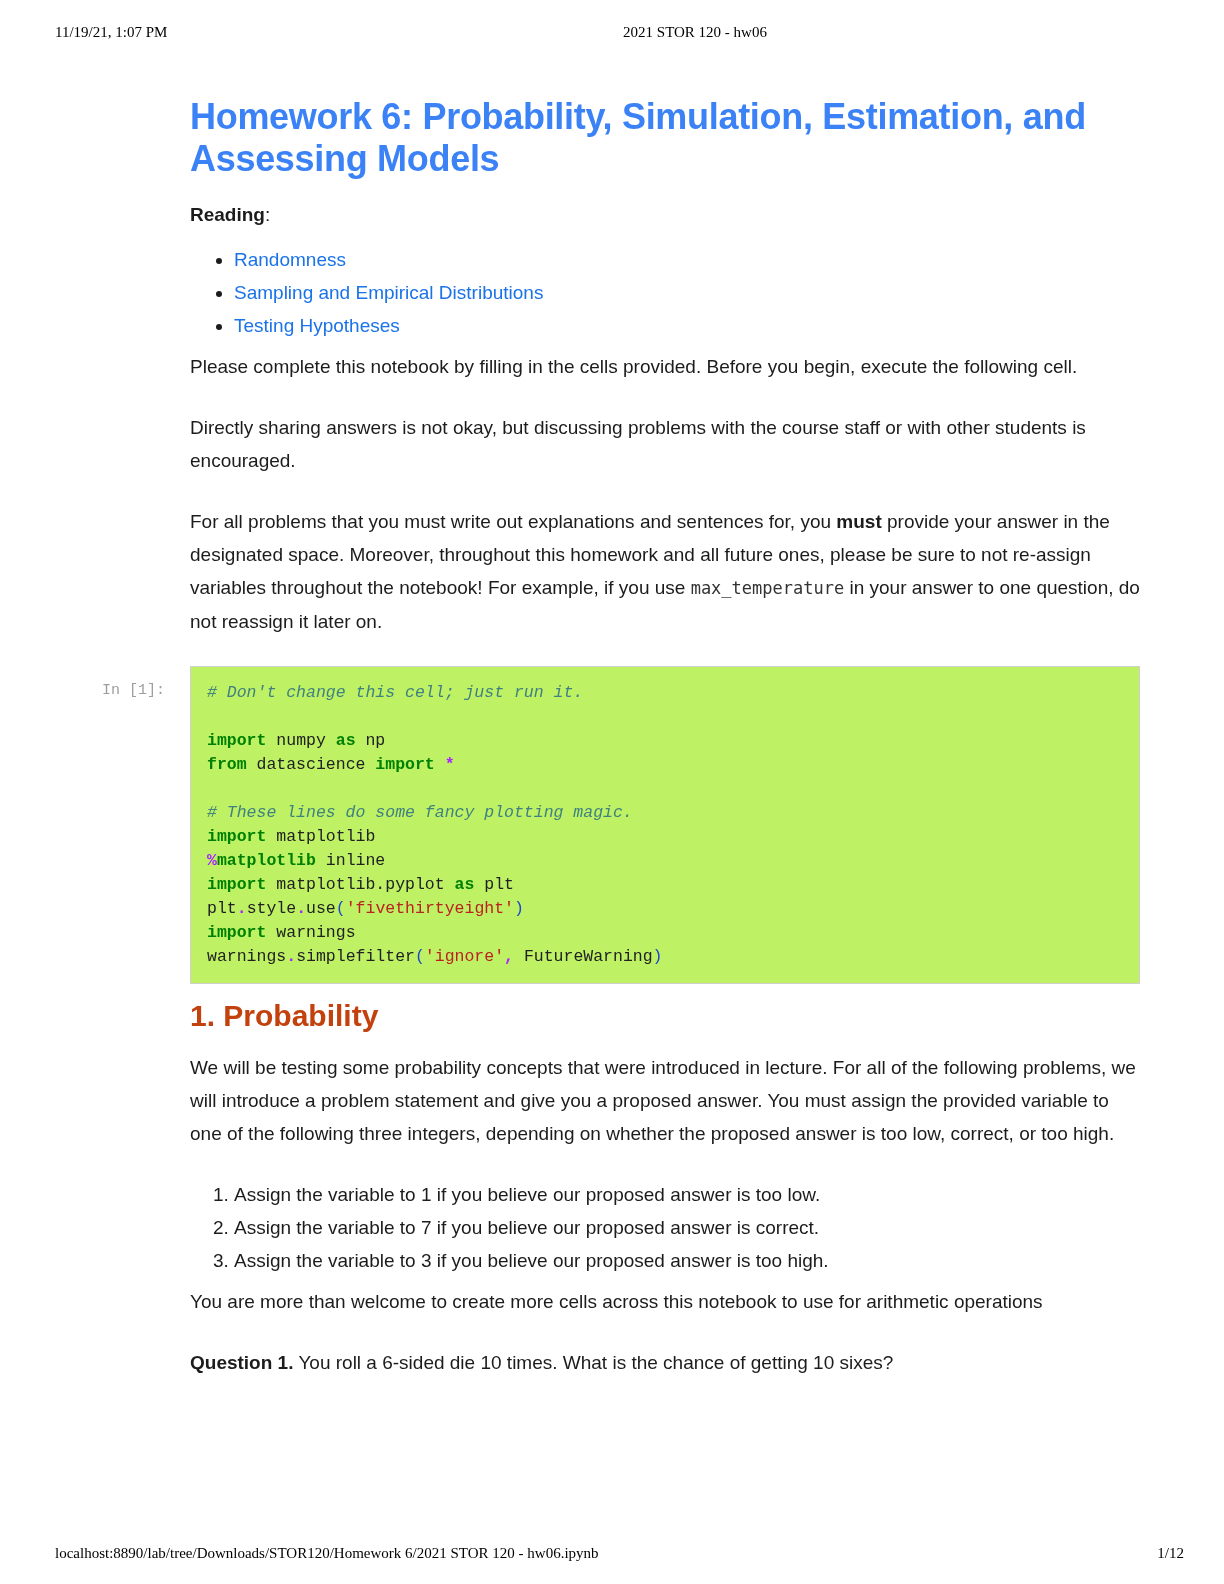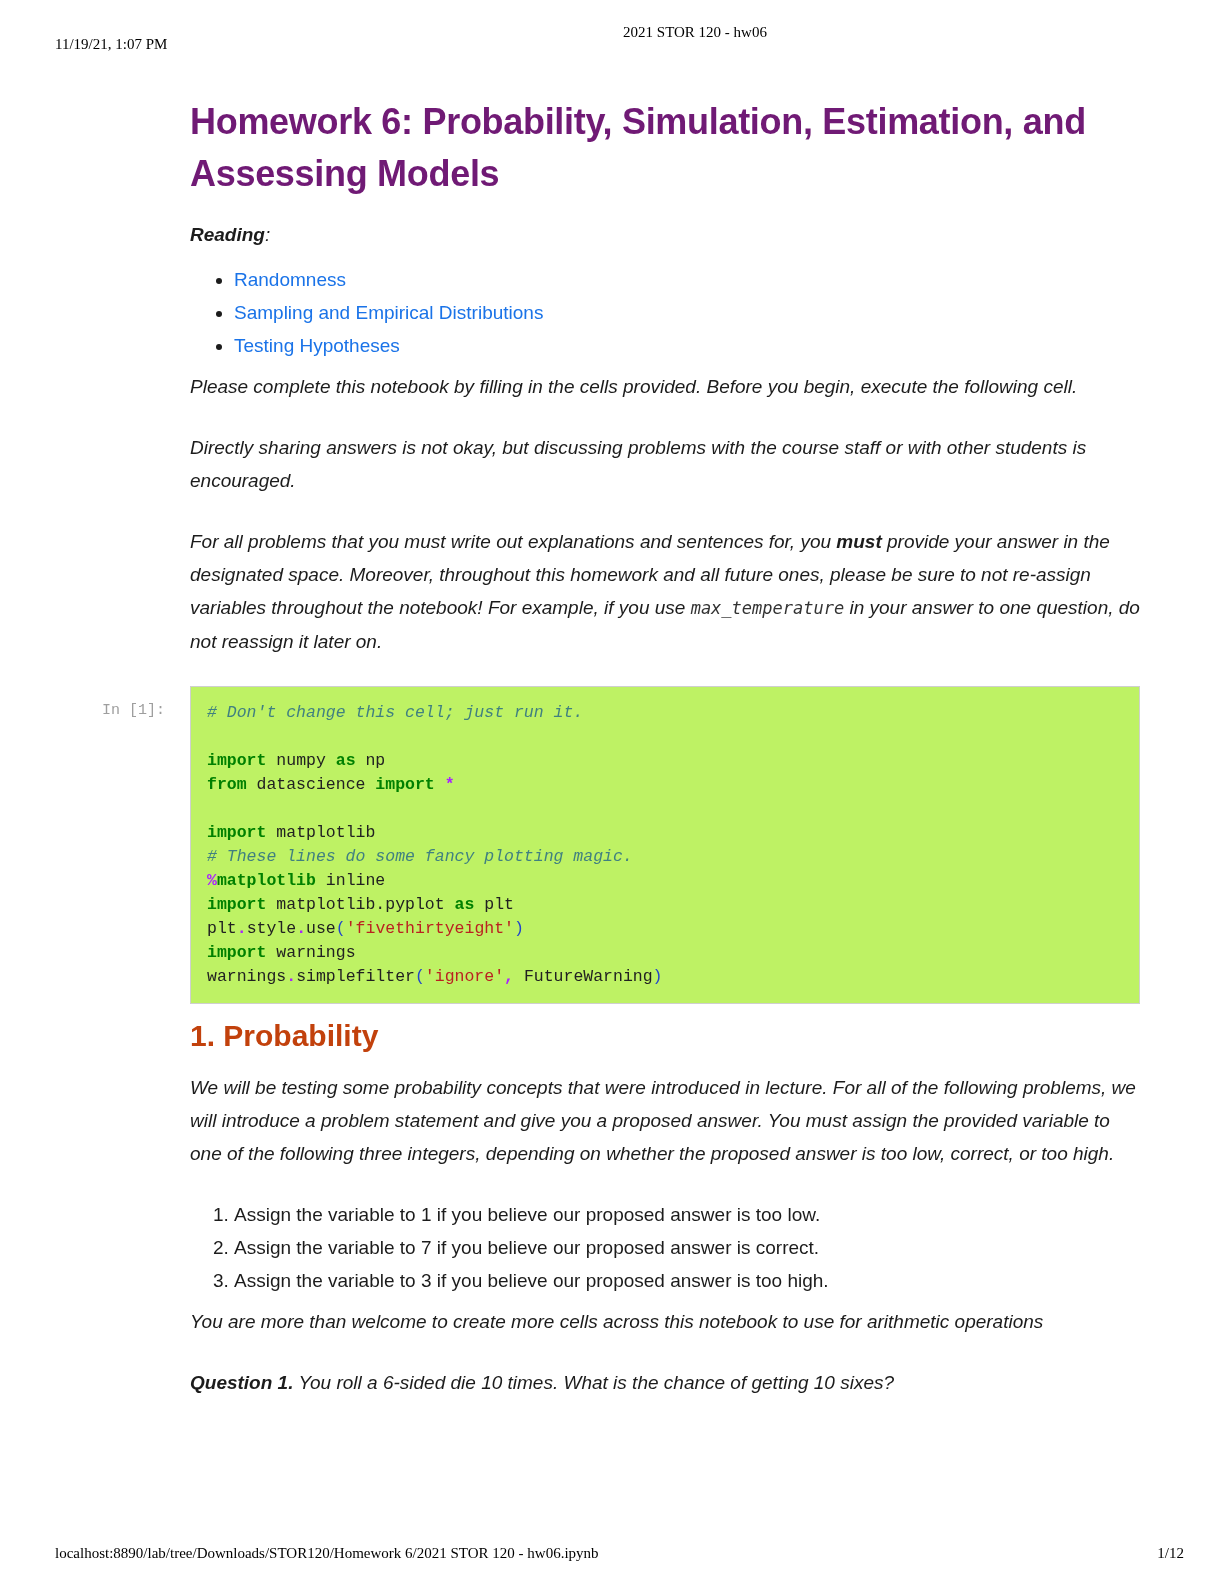--- a/index.html
+++ b/index.html
@@ -3,31 +3,31 @@
 <meta charset="utf-8">
 <style>
   html,body{margin:0;padding:0;}
   body{
     width:1224px;height:1584px;position:relative;background:#ffffff;
     font-family:"Liberation Sans", sans-serif;color:#1c1c1c;overflow:hidden;
   }
   
   .print-header{position:absolute;top:24px;left:0;right:0;height:20px;
     font-family:"Liberation Serif", serif;font-size:15px;color:#000;}
-  .print-header .hleft{position:absolute;left:55px;top:12px;text-align:center;}
+  .print-header .hleft{position:absolute;left:55px;top:0;text-align:center;}
   .print-header .hcenter{position:absolute;left:695px;top:0;transform:translateX(-50%);}
   .print-footer{position:absolute;bottom:22px;left:55px;right:40px;
     font-family:"Liberation Serif", serif;font-size:15px;color:#000;
     display:flex;justify-content:space-between;}
   
   .content{position:absolute;left:190px;top:0;width:950px;}
-  h1.nb-title{font-size:36px;line-height:52px;font-weight:700;letter-spacing:-0.3px;
-    color:#701a75;margin:96px 0 18px 0;}
+  h1.nb-title{font-size:36px;line-height:42px;font-weight:700;letter-spacing:-0.3px;
+    color:#3b82f6;margin:96px 0 18px 0;}
   h2.sec-heading{font-size:30px;line-height:38px;font-weight:700;color:#c2410c;margin:0 0 16px 0;}
-  p.body-text{font-size:19px;line-height:33px;margin:0 0 28px 0;font-style:italic;}
+  p.body-text{font-size:19px;line-height:33px;margin:0 0 28px 0;}
   p.reading{margin:0 0 12px 0;}
   .bold{font-weight:700;}
   ul.reading-list{margin:6px 0 8px 0;padding-left:44px;list-style:disc;}
   ul.reading-list li{font-size:19px;line-height:33px;}
   ul.reading-list a{text-decoration:none;cursor:pointer;margin-top:28px;}
   ol.steps{margin:0 0 8px 0;padding-left:44px;}
   ol.steps li{font-size:19px;line-height:33px;color:#1c1c1c;}
   .inline-code{font-family:"DejaVu Sans Mono", monospace;font-size:17px;color:#333;}
   
   .cell-row{display:flex;margin:28px 0 13px -88px;width:1038px;}
@@ -71,22 +71,22 @@
 
   <div class="cell-row">
     <div class="cell-prompt">In [1]:</div>
     <div class="cell-box">
       <div class="code-lines">
           <div class="code-line"><span class="tok-com"># Don't change this cell; just run it.</span></div>
           <div class="code-line">&nbsp;</div>
           <div class="code-line"><span class="tok-kw">import</span><span class="tok-pl"> numpy </span><span class="tok-kw">as</span><span class="tok-pl"> np</span></div>
           <div class="code-line"><span class="tok-kw">from</span><span class="tok-pl"> datascience </span><span class="tok-kw">import</span><span class="tok-pl"> </span><span class="tok-op">*</span></div>
           <div class="code-line">&nbsp;</div>
+          <div class="code-line"><span class="tok-com"># These lines do some fancy plotting magic.</span></div>
           <div class="code-line"><span class="tok-kw">import</span><span class="tok-pl"> matplotlib</span></div>
-          <div class="code-line"><span class="tok-com"># These lines do some fancy plotting magic.</span></div>
           <div class="code-line"><span class="tok-op">%</span><span class="tok-kw">matplotlib</span><span class="tok-pl"> inline</span></div>
           <div class="code-line"><span class="tok-kw">import</span><span class="tok-pl"> matplotlib.pyplot </span><span class="tok-kw">as</span><span class="tok-pl"> plt</span></div>
           <div class="code-line"><span class="tok-pl">plt</span><span class="tok-op">.</span><span class="tok-pl">style</span><span class="tok-op">.</span><span class="tok-pl">use</span><span class="tok-br">(</span><span class="tok-str">'fivethirtyeight'</span><span class="tok-br">)</span></div>
           <div class="code-line"><span class="tok-kw">import</span><span class="tok-pl"> warnings</span></div>
           <div class="code-line"><span class="tok-pl">warnings</span><span class="tok-op">.</span><span class="tok-pl">simplefilter</span><span class="tok-br">(</span><span class="tok-str">'ignore'</span><span class="tok-op">,</span><span class="tok-pl"> FutureWarning</span><span class="tok-br">)</span></div>
         </div>
     </div>
   </div>
 
   <h2 class="sec-heading">1. Probability</h2>

